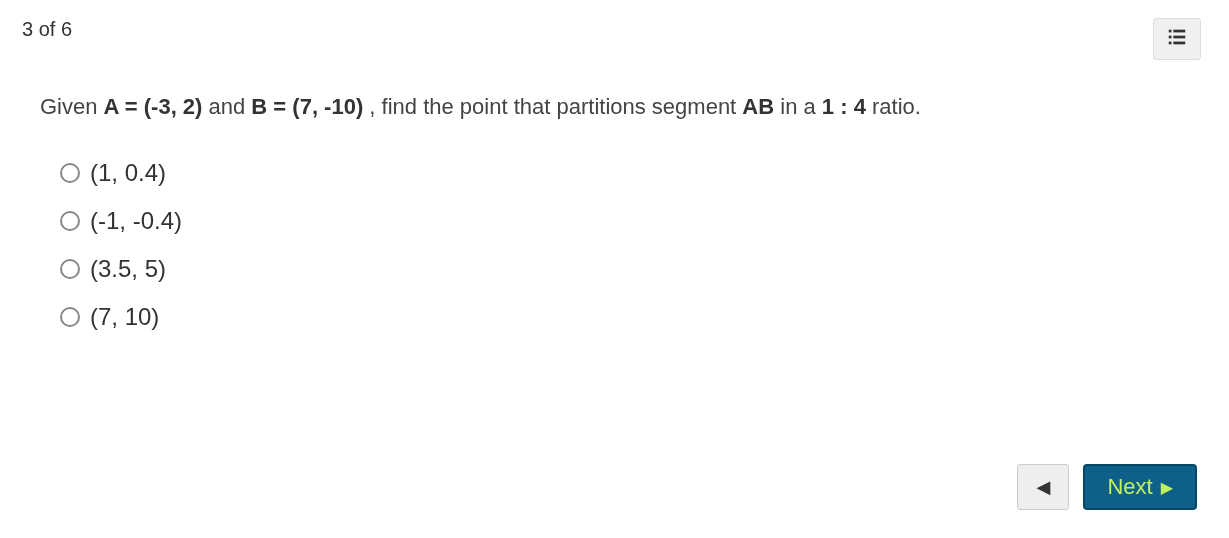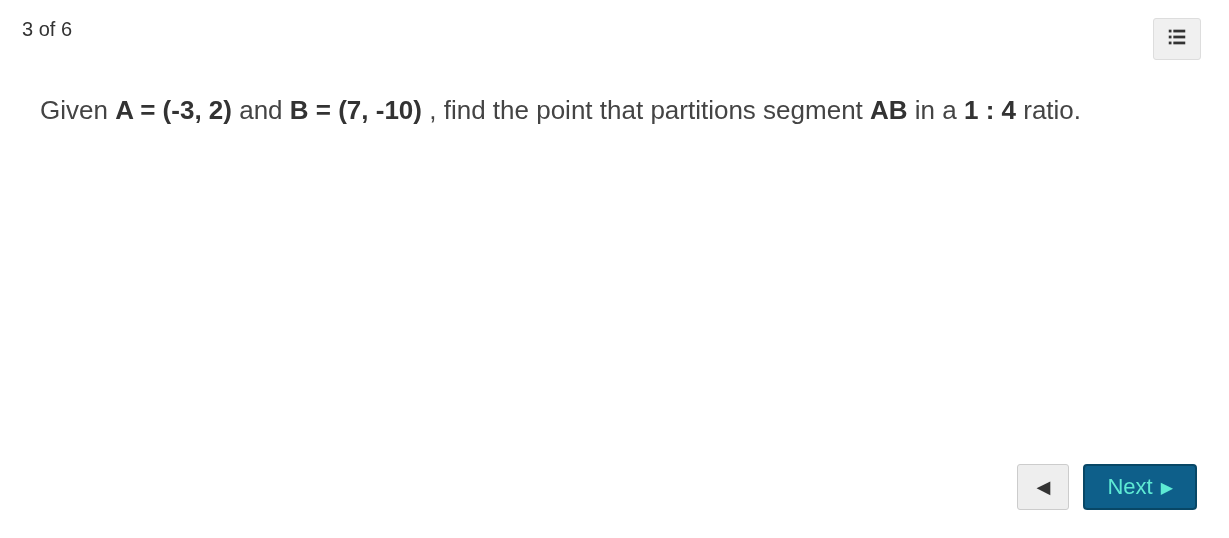--- a/index.html
+++ b/index.html
@@ -37,21 +37,21 @@
       cursor: pointer;
     }
     .list-btn svg {
       width: 22px;
       height: 22px;
     }
     .question-block {
       padding: 28px 40px 0 40px;
     }
     .question-text {
-      font-size: 26px;
+      font-size: 22px;
       color: #444;
       line-height: 1.7;
       font-weight: 400;
     }
     .question-text b {
       font-weight: 700;
       color: #333;
     }
     .options {
       padding: 24px 0 0 20px;
@@ -97,21 +97,21 @@
     }
     .next-btn {
       height: 46px;
       background: #0e5f8a;
       border: 2px solid #084766;
       border-radius: 4px;
       display: flex;
       align-items: center;
       justify-content: center;
       cursor: pointer;
-      color: #5eead4;
+      color: #bef264;
       font-size: 22px;
       padding: 0 22px;
       gap: 8px;
     }
     .next-btn .arrow {
       font-size: 16px;
     }
   </style>
 </head>
 <body>
@@ -130,20 +130,38 @@
       </svg>
     </span>
   </div>
 </div>
 
 <div class="question-block">
   <p class="question-text">
     <span>Given </span><b>A = (-3, 2)</b><span> and </span><b>B = (7, -10)</b><span> , find the point that partitions segment </span><b>AB</b><span>  in a </span><b>1 : 4</b><span> ratio.</span>
   </p>
 
+  <div class="options">
+    <div class="option">
+      <span class="radio-circle"></span>
+      <span class="option-label">(1, 0.4)</span>
+    </div>
+    <div class="option">
+      <span class="radio-circle"></span>
+      <span class="option-label">(-1, -0.4)</span>
+    </div>
+    <div class="option">
+      <span class="radio-circle"></span>
+      <span class="option-label">(3.5, 5)</span>
+    </div>
+    <div class="option">
+      <span class="radio-circle"></span>
+      <span class="option-label">(7, 10)</span>
+    </div>
+  </div>
 </div>
 
 <div class="footer-nav">
   <div class="prev-btn">
     <span>◀</span>
   </div>
   <div class="next-btn">
     <span>Next</span>
     <span class="arrow">▶</span>
   </div>

